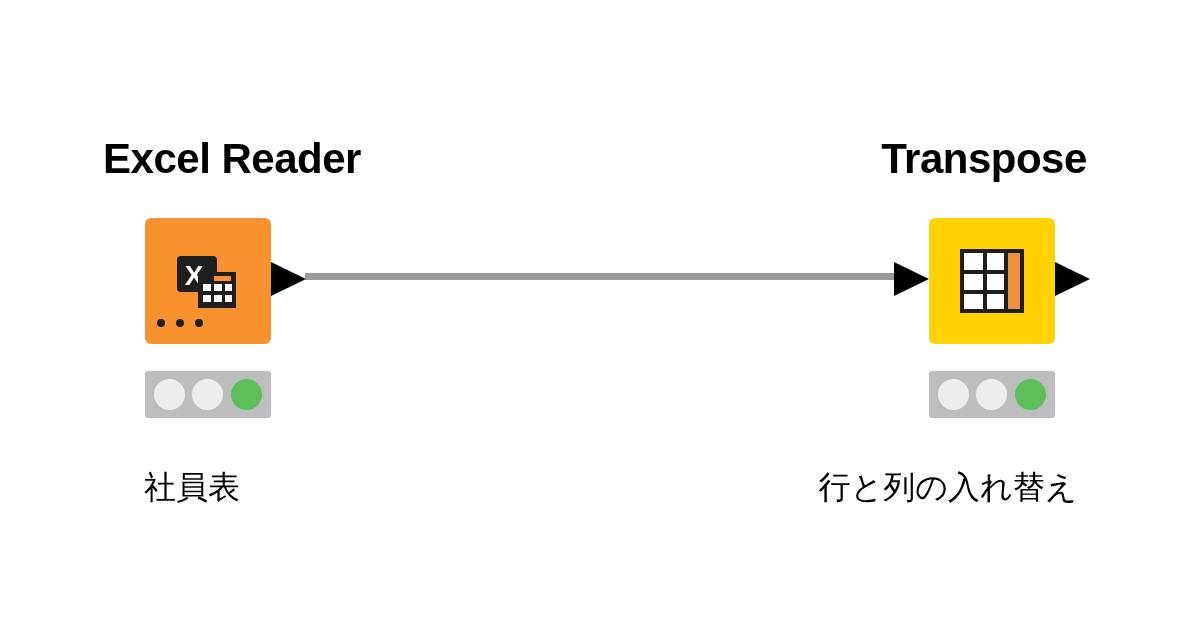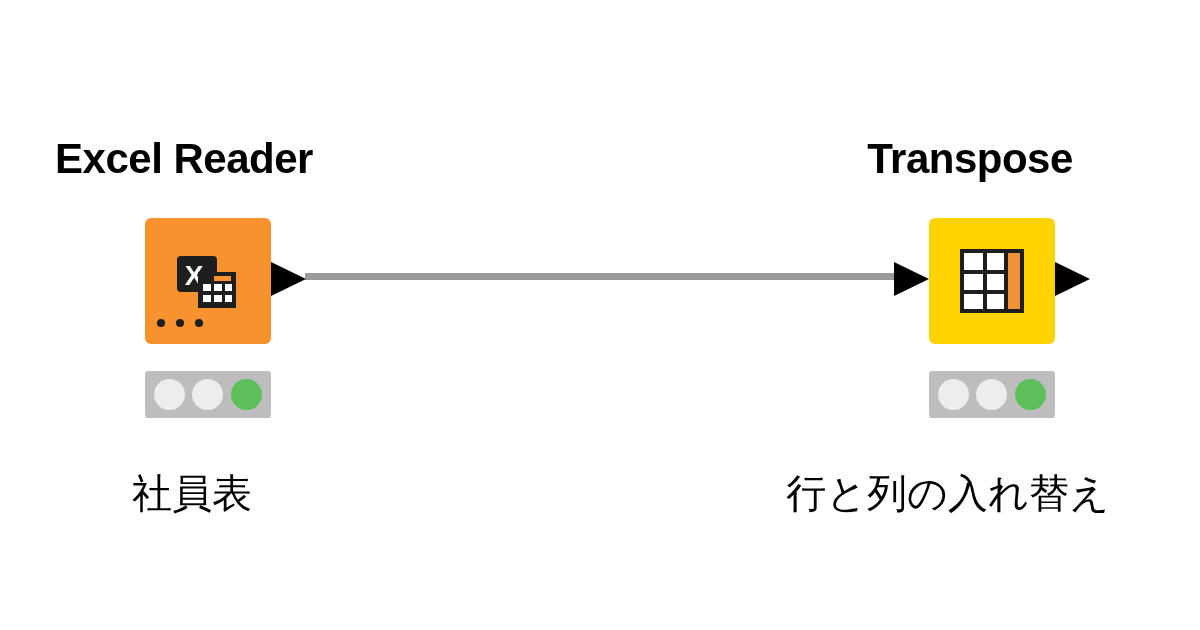--- a/index.html
+++ b/index.html
@@ -3,36 +3,36 @@
 <meta charset="utf-8">
 <style>
   html, body { margin: 0; padding: 0; }
   body {
     width: 1200px; height: 630px; background: #ffffff; position: relative;
     overflow: hidden; font-family: "Liberation Sans", sans-serif;
   }
   .node-title {
     position: absolute; top: 135px; font-weight: 700; font-size: 42px;
     color: #000; white-space: nowrap; transform: translateX(-50%);
-    letter-spacing: -0.5px; font-family: "Liberation Sans", "DejaVu Sans", sans-serif;
+    letter-spacing: -0.5px; font-family: "Liberation Sans", "DejaVu Sans", sans-serif; margin-left: 48px;
   }
   .node-box {
     position: absolute; top: 218px; width: 126px; height: 126px;
     border-radius: 6px;
   }
   .traffic {
     position: absolute; top: 371px; width: 126px; height: 47px;
     background: #bdbdbd; border-radius: 3px;
   }
   .light {
     position: absolute; top: 8px; width: 31px; height: 31px; border-radius: 50%;
     background: #ededed;
   }
   .node-label {
-    position: absolute; top: 466px; font-size: 40px; color: #000;
+    position: absolute; top: 466px; font-size: 32px; color: #000;
     white-space: nowrap; transform: translateX(-50%);
     font-family: "DejaVu Sans", sans-serif;
   }
   .port-out, .port-in {
     position: absolute; width: 0; height: 0;
     border-top: 17px solid transparent; border-bottom: 17px solid transparent;
     border-left: 35px solid #000;
   }
   .connection {
     position: absolute; top: 273px; height: 7px; background: #9a9a9a;
@@ -79,21 +79,21 @@
   <div class="traffic" style="left:145px;">
     <span class="light" style="left:9px;"></span>
     <span class="light" style="left:47px;"></span>
     <span class="light" style="left:86px; background:#5CBF5A;"></span>
   </div>
 
   <div class="node-label" style="left:192px;">社員表</div>
 </div>
 
 <div>
-  <div class="node-title" style="left:970px;">Transpose</div>
+  <div class="node-title" style="left:936px;">Transpose</div>
 
   <div class="port-in" style="left:894px; top:262px;"></div>
 
   <div class="node-box" style="left:929px; background:#FFD200;">
     <span style="position:absolute; left:31px; top:31px;">
       <svg width="64" height="64" viewBox="0 0 64 64">
         <rect x="0" y="0" width="64" height="64" fill="#1e1e1e"></rect>
         <rect x="4" y="4" width="19" height="17" fill="#fff"></rect>
         <rect x="27" y="4" width="17" height="17" fill="#fff"></rect>
         <rect x="4" y="25" width="19" height="16" fill="#fff"></rect>

